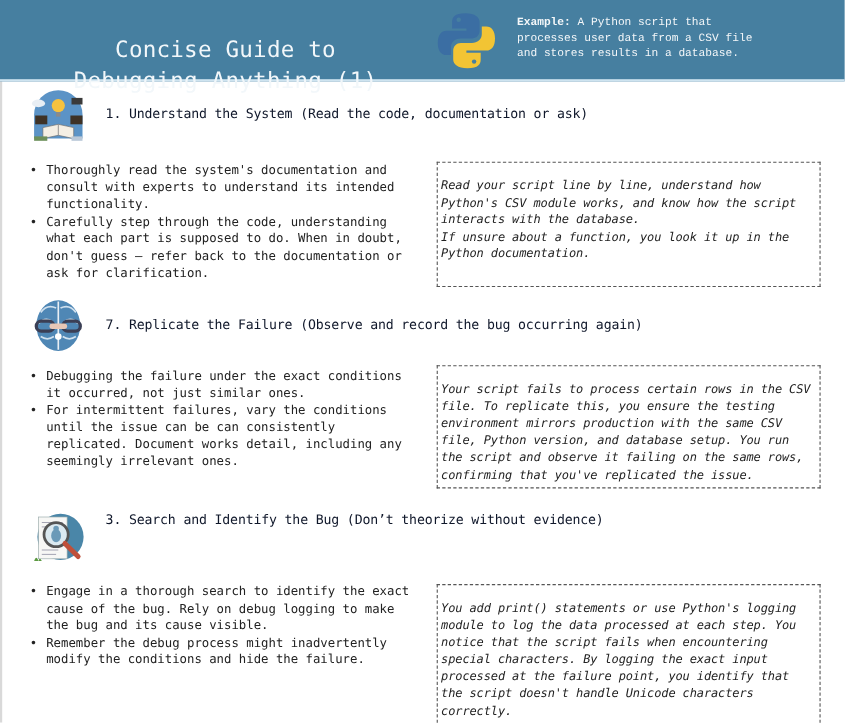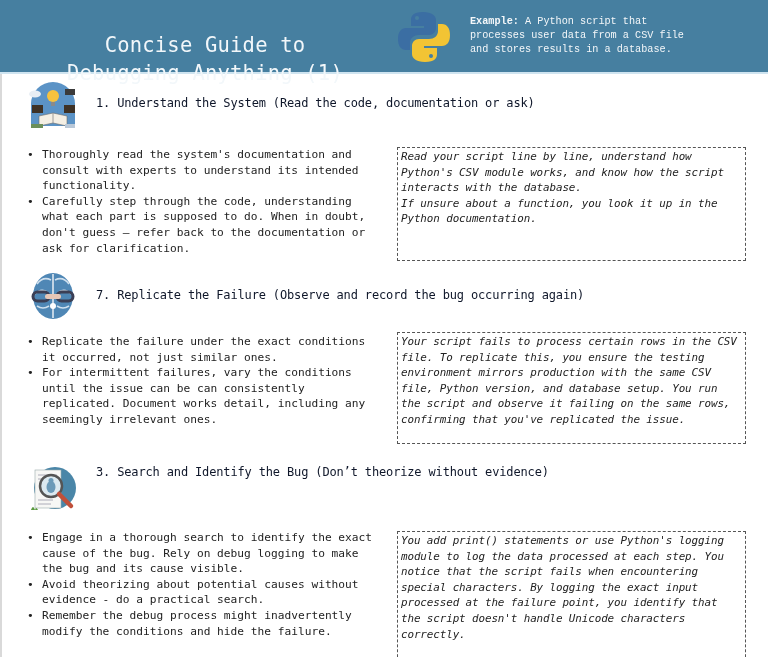--- a/index.html
+++ b/index.html
@@ -14,21 +14,21 @@
     .example-text { position: absolute; left: 470px; top: 15px; width: 290px; color: #f4f7f9; font-family: "Liberation Mono", monospace; font-size: 10.2px; line-height: 14px; }
     .example-text b { font-weight: bold; }
 
     .section-icon { position: absolute; left: 27px; width: 52px; height: 52px; border-radius: 6px; overflow: hidden; }
     .section-title { position: absolute; left: 96px; font-family: "DejaVu Sans Mono", monospace; font-size: 12px; color: #0f172a; white-space: nowrap; letter-spacing: -0.15px; }
 
     .bullets { position: absolute; left: 24px; width: 355px; font-family: "DejaVu Sans Mono", monospace; font-size: 11.2px; line-height: 15.6px; color: #222; list-style: none; }
     .bullets li { position: relative; padding-left: 18px; }
     .bullets li::before { content: "•"; position: absolute; left: 3px; top: 0; }
 
-    .example-box { position: absolute; left: 397px; width: 349px; border: 1.3px dashed #555; padding: 1px 3px; font-family: "DejaVu Sans Mono", monospace; font-style: italic; font-size: 10.9px; line-height: 15.6px; color: #222; letter-spacing: -0.1px; }
+    .example-box { position: absolute; left: 397px; width: 349px; border: 1.3px dashed #555; padding: 13px 3px; font-family: "DejaVu Sans Mono", monospace; font-style: italic; font-size: 10.9px; line-height: 15.6px; color: #222; letter-spacing: -0.1px; }
   </style>
 </head>
 <body>
 
 <div class="page-frame"></div>
 
 <div class="header">
   <div class="header-title">
     <div>Concise Guide to</div>
     <div>Debugging Anything (1)</div>
@@ -82,21 +82,21 @@
   <path d="M10 14 Q16 6 24 10 M28 10 Q36 6 42 14 M8 24 Q14 18 20 22 M32 22 Q38 18 44 24 M10 36 Q16 40 22 36 M30 36 Q36 40 42 36" stroke="#cfe0ee" stroke-width="1.6" fill="none"></path>
   <line x1="26" y1="4" x2="26" y2="48" stroke="#e8eef4" stroke-width="1.5"></line>
   <rect x="6" y="22" width="16" height="9" rx="4.5" fill="none" stroke="#3b3f55" stroke-width="3"></rect>
   <rect x="30" y="22" width="16" height="9" rx="4.5" fill="none" stroke="#3b3f55" stroke-width="3"></rect>
   <rect x="18" y="24" width="16" height="5" rx="2.5" fill="#e7c7b6"></rect>
   <circle cx="26" cy="36" r="3" fill="#ffffff"></circle>
 </svg>
 <div class="section-title" style="top:288px;">7. Replicate the Failure (Observe and record the bug occurring again)</div>
 
 <ul class="bullets" style="top:334px;">
-  <li>Replicate the failure under the exact conditions it occurred, not just similar ones.</li>
+  <li>Debugging the failure under the exact conditions it occurred, not just similar ones.</li>
   <li>For intermittent failures, vary the conditions until the issue can be can consistently replicated. Document works detail, including any seemingly irrelevant ones.</li>
 </ul>
 
 <div class="example-box" style="top:332px; height:112px;">
   <div>Your script fails to process certain rows in the CSV file. To replicate this, you ensure the testing environment mirrors production with the same CSV file, Python version, and database setup. You run the script and observe it failing on the same rows, confirming that you've replicated the issue.</div>
 </div>
 
 <svg class="section-icon" style="top:464px;" viewBox="0 0 52 52">
   <rect width="52" height="52" fill="#ffffff"></rect>
   <circle cx="28" cy="24" r="21" fill="#4a86a8"></circle>
@@ -108,19 +108,18 @@
   <circle cx="24" cy="22" r="11" fill="#dbe9f0" stroke="#555" stroke-width="2.5"></circle>
   <ellipse cx="24" cy="23" rx="4.5" ry="6" fill="#6b9ab8"></ellipse>
   <circle cx="24" cy="16.5" r="2.5" fill="#6b9ab8"></circle>
   <line x1="32" y1="30" x2="44" y2="42" stroke="#c0503a" stroke-width="4.5" stroke-linecap="round"></line>
   <path d="M4 46 Q6 40 8 46 Q9 42 11 46 Z" fill="#5c9a42"></path>
 </svg>
 <div class="section-title" style="top:465px;">3. Search and Identify the Bug (Don’t theorize without evidence)</div>
 
 <ul class="bullets" style="top:530px;">
   <li>Engage in a thorough search to identify the exact cause of the bug. Rely on debug logging to make the bug and its cause visible.</li>
-  <li>Avoid theorizing about potential causes without evidence - do a practical search.</li>
   <li>Remember the debug process might inadvertently modify the conditions and hide the failure.</li>
 </ul>
 
 <div class="example-box" style="top:531px; height:141px;">
   <div>You add print() statements or use Python's logging module to log the data processed at each step. You notice that the script fails when encountering special characters. By logging the exact input processed at the failure point, you identify that the script doesn't handle Unicode characters correctly.</div>
 </div>
 
 </body></html>

